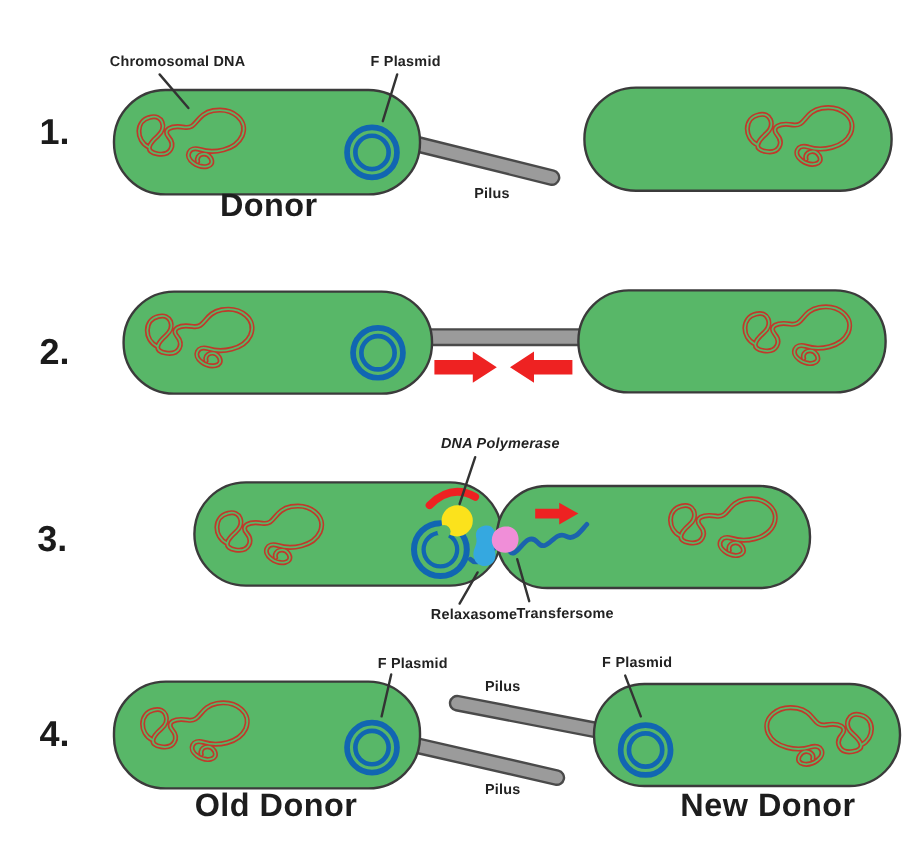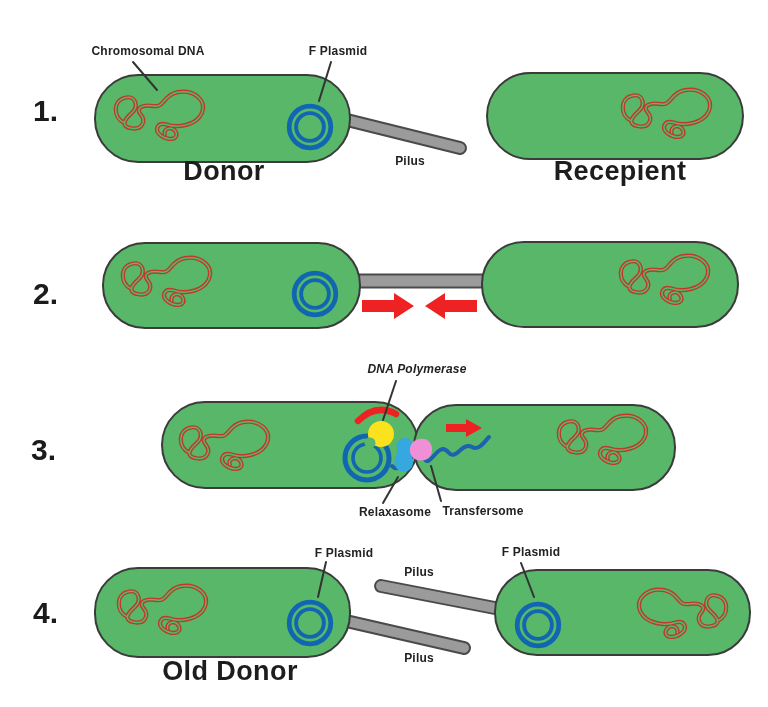--- a/index.html
+++ b/index.html
@@ -109,25 +109,25 @@
 
   <div class="num" style="left:33px;top:94px;">1.</div>
   <div class="num" style="left:33px;top:277px;">2.</div>
   <div class="num" style="left:31px;top:433px;">3.</div>
   <div class="num" style="left:33px;top:596px;">4.</div>
 
   <div class="lbl" style="left:148px;top:43px;">Chromosomal DNA</div>
   <div class="lbl" style="left:338px;top:43px;">F Plasmid</div>
   <div class="lbl" style="left:410px;top:153px;">Pilus</div>
   <div class="cell-lbl" style="left:224px;top:158px;">Donor</div>
-  <div class="cell-lbl" style="left:620px;top:158px;">Recepient</div>
 
   <div class="lbl" style="left:417px;top:361px;font-style:italic;">DNA Polymerase</div>
   <div class="lbl" style="left:371px;top:504px;margin-left:24px;">Relaxasome</div>
-  <div class="lbl" style="left:483px;top:503px;">Transfersome</div>
+  <div class="lbl" style="left:471px;top:503px;">Transfersome</div>
 
   <div class="lbl" style="left:344px;top:545px;">F Plasmid</div>
   <div class="lbl" style="left:531px;top:544px;">F Plasmid</div>
   <div class="lbl" style="left:419px;top:564px;">Pilus</div>
   <div class="lbl" style="left:419px;top:650px;">Pilus</div>
   <div class="cell-lbl" style="left:230px;top:658px;">Old Donor</div>
+  <div class="cell-lbl" style="left:640px;top:658px;">New Donor</div>
 
 </div>
 
 </body></html>

